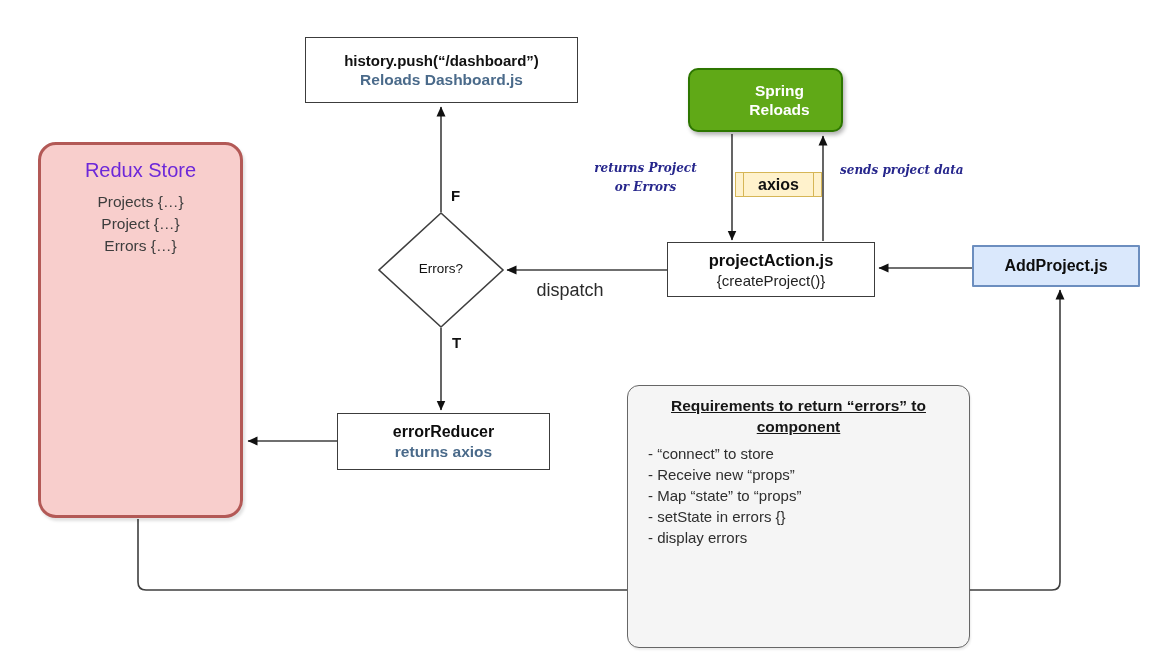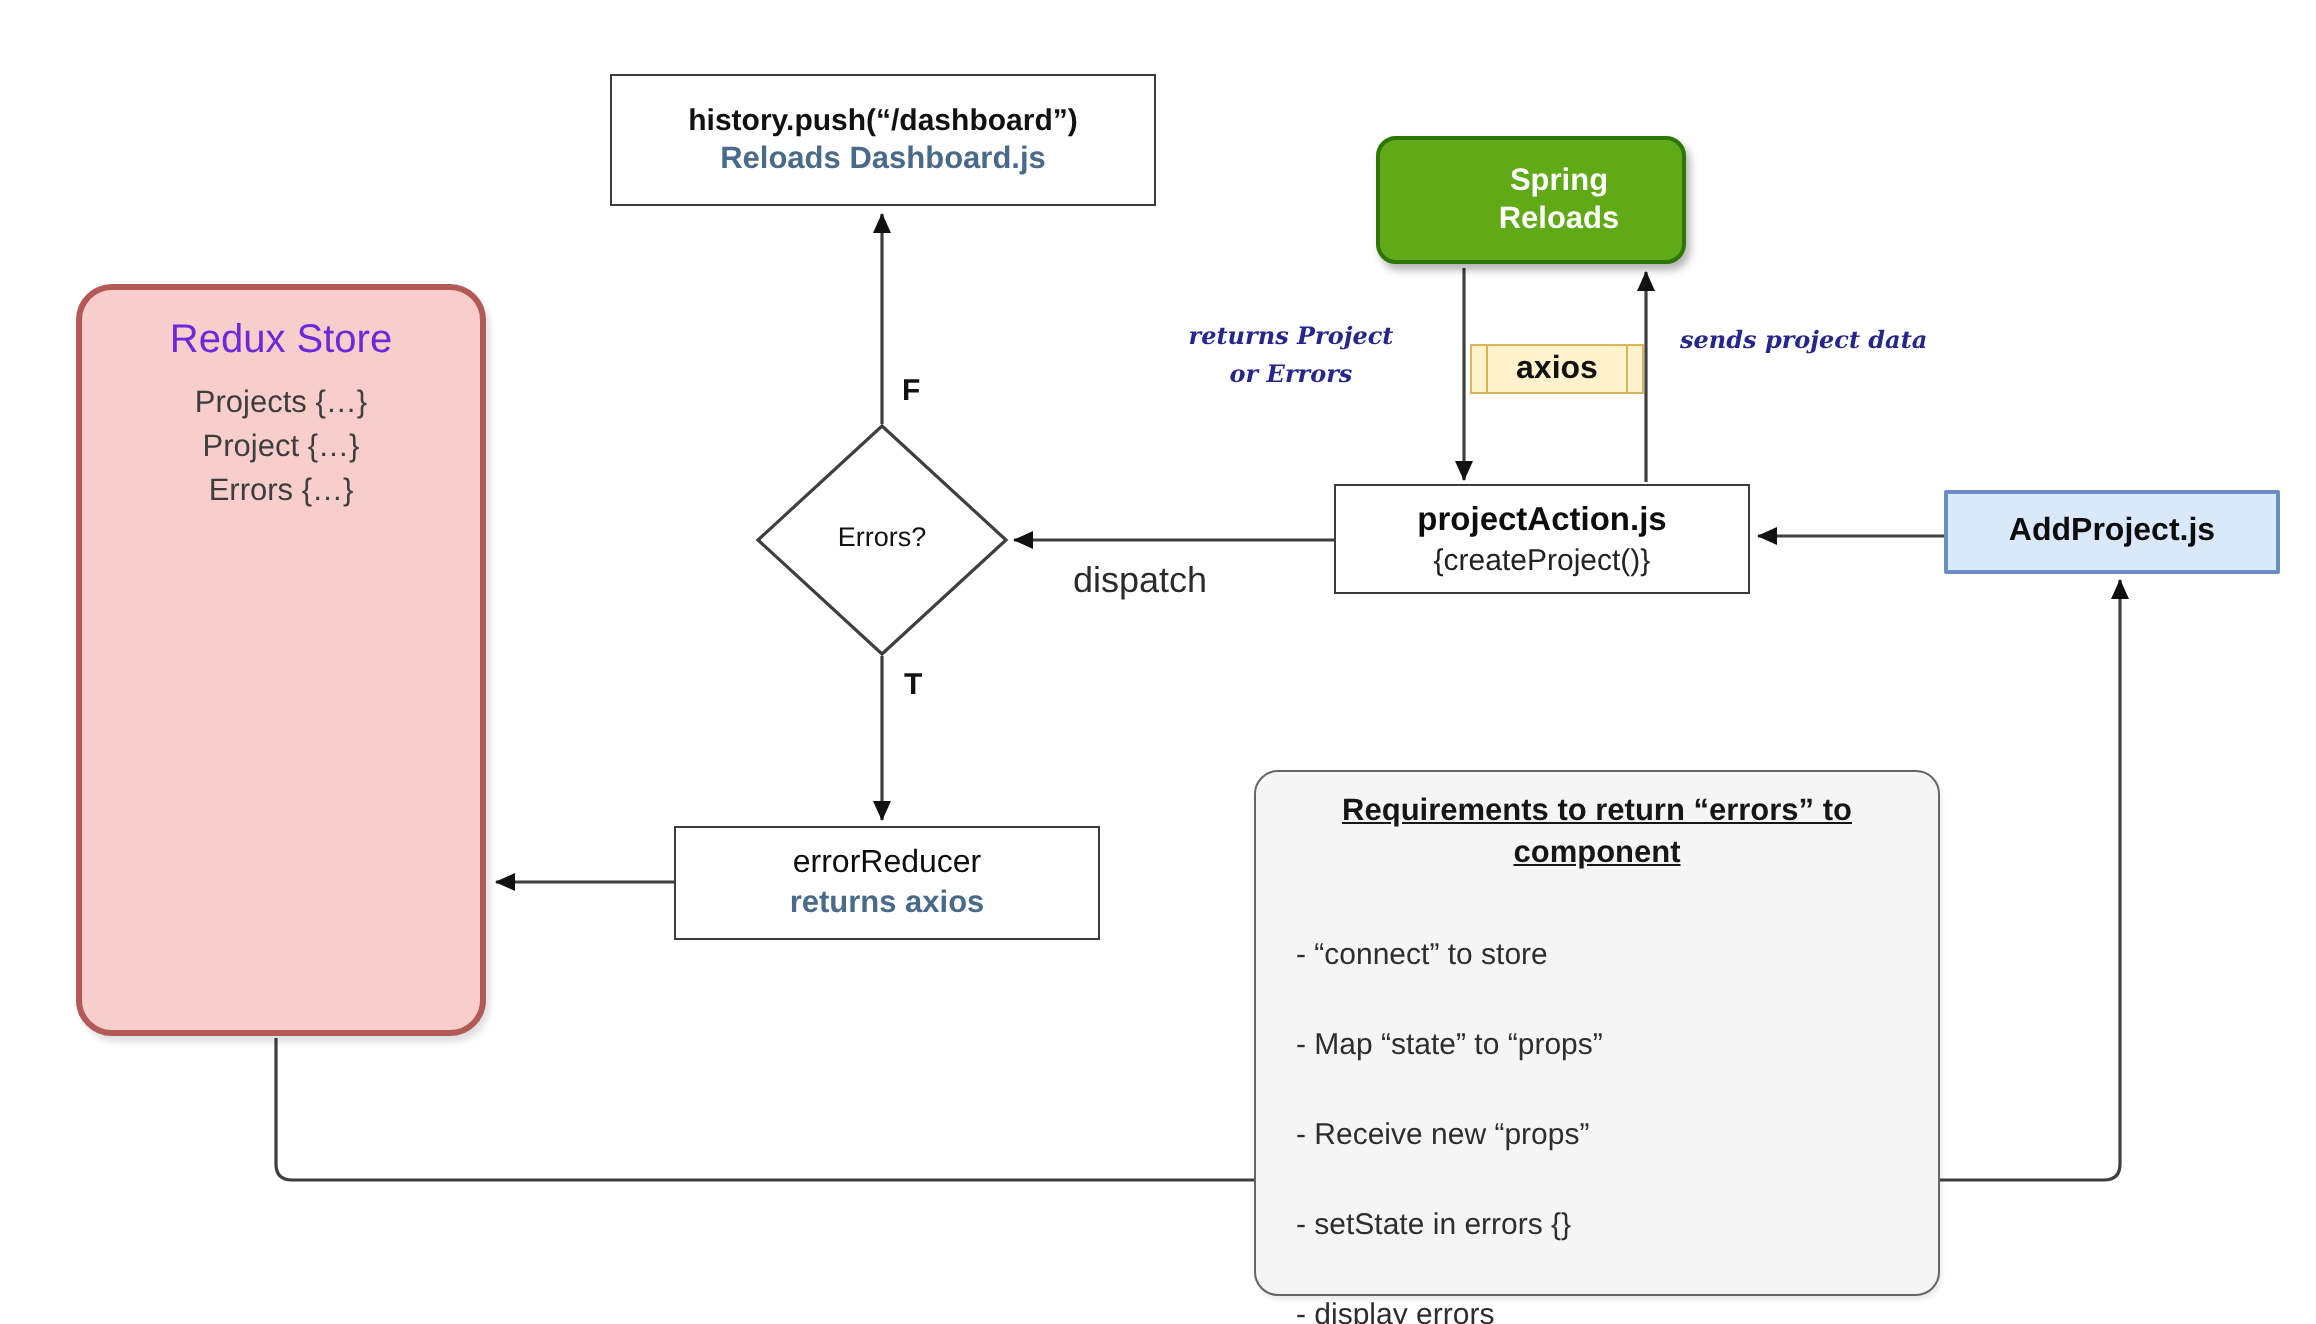--- a/index.html
+++ b/index.html
@@ -42,37 +42,37 @@
   .axios-box::before{left:7px;} .axios-box::after{right:7px;}
 
   .project-action-box{left:667px;top:242px;width:208px;height:55px;gap:2px;}
   .pa-title{font-size:16.5px;font-weight:700;color:#0d0d0d;}
   .pa-sub{font-size:15px;color:#222;}
 
   .add-project-box{left:972px;top:245px;width:168px;height:42px;background:var(--blue-fill);
     border:2.5px solid var(--blue-stroke);border-radius:1px;font-weight:700;font-size:16px;color:#0d0d0d;}
 
   .error-reducer-box{left:337px;top:413px;width:213px;height:57px;gap:2px;}
-  .er-title{font-size:16px;font-weight:400;color:#0d0d0d;}
+  .er-title{font-size:16px;font-weight:700;color:#0d0d0d;}
   .er-sub{font-size:15.5px;font-weight:700;color:var(--slate-blue);}
 
   .redux-box{left:38px;top:142px;width:205px;height:376px;background:var(--redux-fill);
     border:3px solid var(--redux-stroke);border-radius:18px;justify-content:flex-start;
     padding-top:14px;box-shadow:2px 3px 3px rgba(0,0,0,.12);}
   .redux-title{font-size:20px;font-weight:400;color:#6d28d9;}
   .redux-items{margin-top:9px;}
   .redux-item{font-size:15.5px;line-height:22px;color:var(--text-gray);}
 
   .req-box{left:627px;top:385px;width:343px;height:263px;background:var(--note-fill);
     border:1.5px solid var(--note-stroke);border-radius:12px;justify-content:flex-start;
     align-items:stretch;text-align:left;padding:9px 16px;box-shadow:1px 2px 2px rgba(0,0,0,.08);}
   .req-title{font-size:15.5px;font-weight:600;text-decoration:underline;text-align:center;
     line-height:21px;color:#161616;}
   .req-items{margin-top:6px;}
-  .req-item{font-size:15px;color:#2e2e2e;line-height:21px;margin-top:24px;padding-left:4px;}
+  .req-item{font-size:15px;color:#2e2e2e;line-height:21px;margin-top:0;padding-left:4px;}
 
   .lbl-bold{font-weight:700;font-size:15px;color:#111;}
   .lbl-f{left:451px;top:187px;}
   .lbl-t{left:452px;top:334px;}
   .lbl-dispatch{left:512px;top:280px;width:116px;text-align:center;font-size:18px;color:#2b2b2b;}
   .lbl-errors{left:379px;top:261px;width:124px;text-align:center;font-size:13.5px;color:#111;z-index:3;}
   .lbl-serif{font-family:"DejaVu Serif", serif;font-style:italic;font-weight:700;
     font-size:12px;color:var(--italic-blue);line-height:19px;}
   .lbl-returns{left:563px;top:159px;width:165px;text-align:center;}
   .lbl-sends{left:840px;top:161px;width:180px;text-align:left;}
@@ -145,22 +145,22 @@
     </div>
   </div>
 
   <div class="node req-box">
     <div class="req-title">
       <div>Requirements to return “errors” to</div>
       <div>component</div>
     </div>
     <div class="req-items">
       <div class="req-item">- “connect” to store</div>
+      <div class="req-item">- Receive new “props”</div>
       <div class="req-item">- Map “state” to “props”</div>
-      <div class="req-item">- Receive new “props”</div>
       <div class="req-item">- setState in errors {}</div>
       <div class="req-item">- display errors</div>
     </div>
   </div>
 
   <div class="lbl lbl-errors">Errors?</div>
   <div class="lbl lbl-bold lbl-f">F</div>
   <div class="lbl lbl-bold lbl-t">T</div>
   <div class="lbl lbl-dispatch">dispatch</div>
   <div class="lbl lbl-serif lbl-returns">

